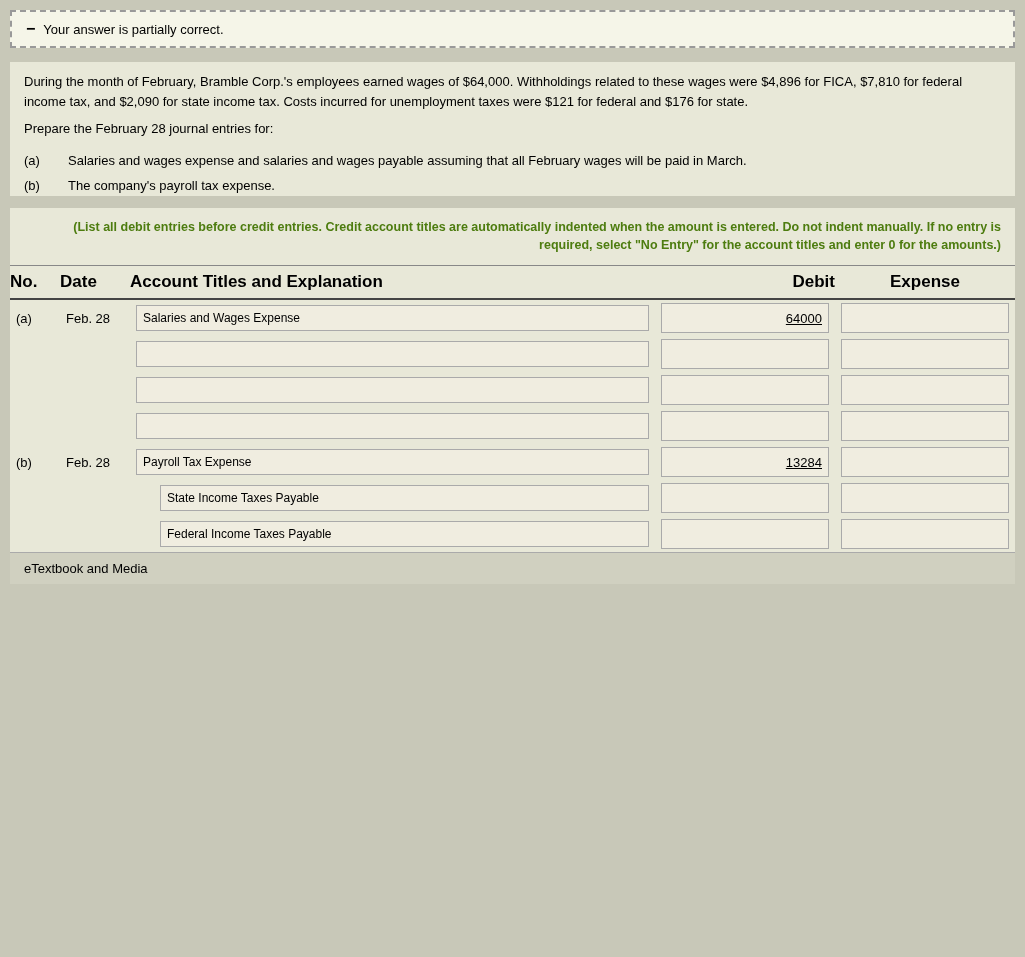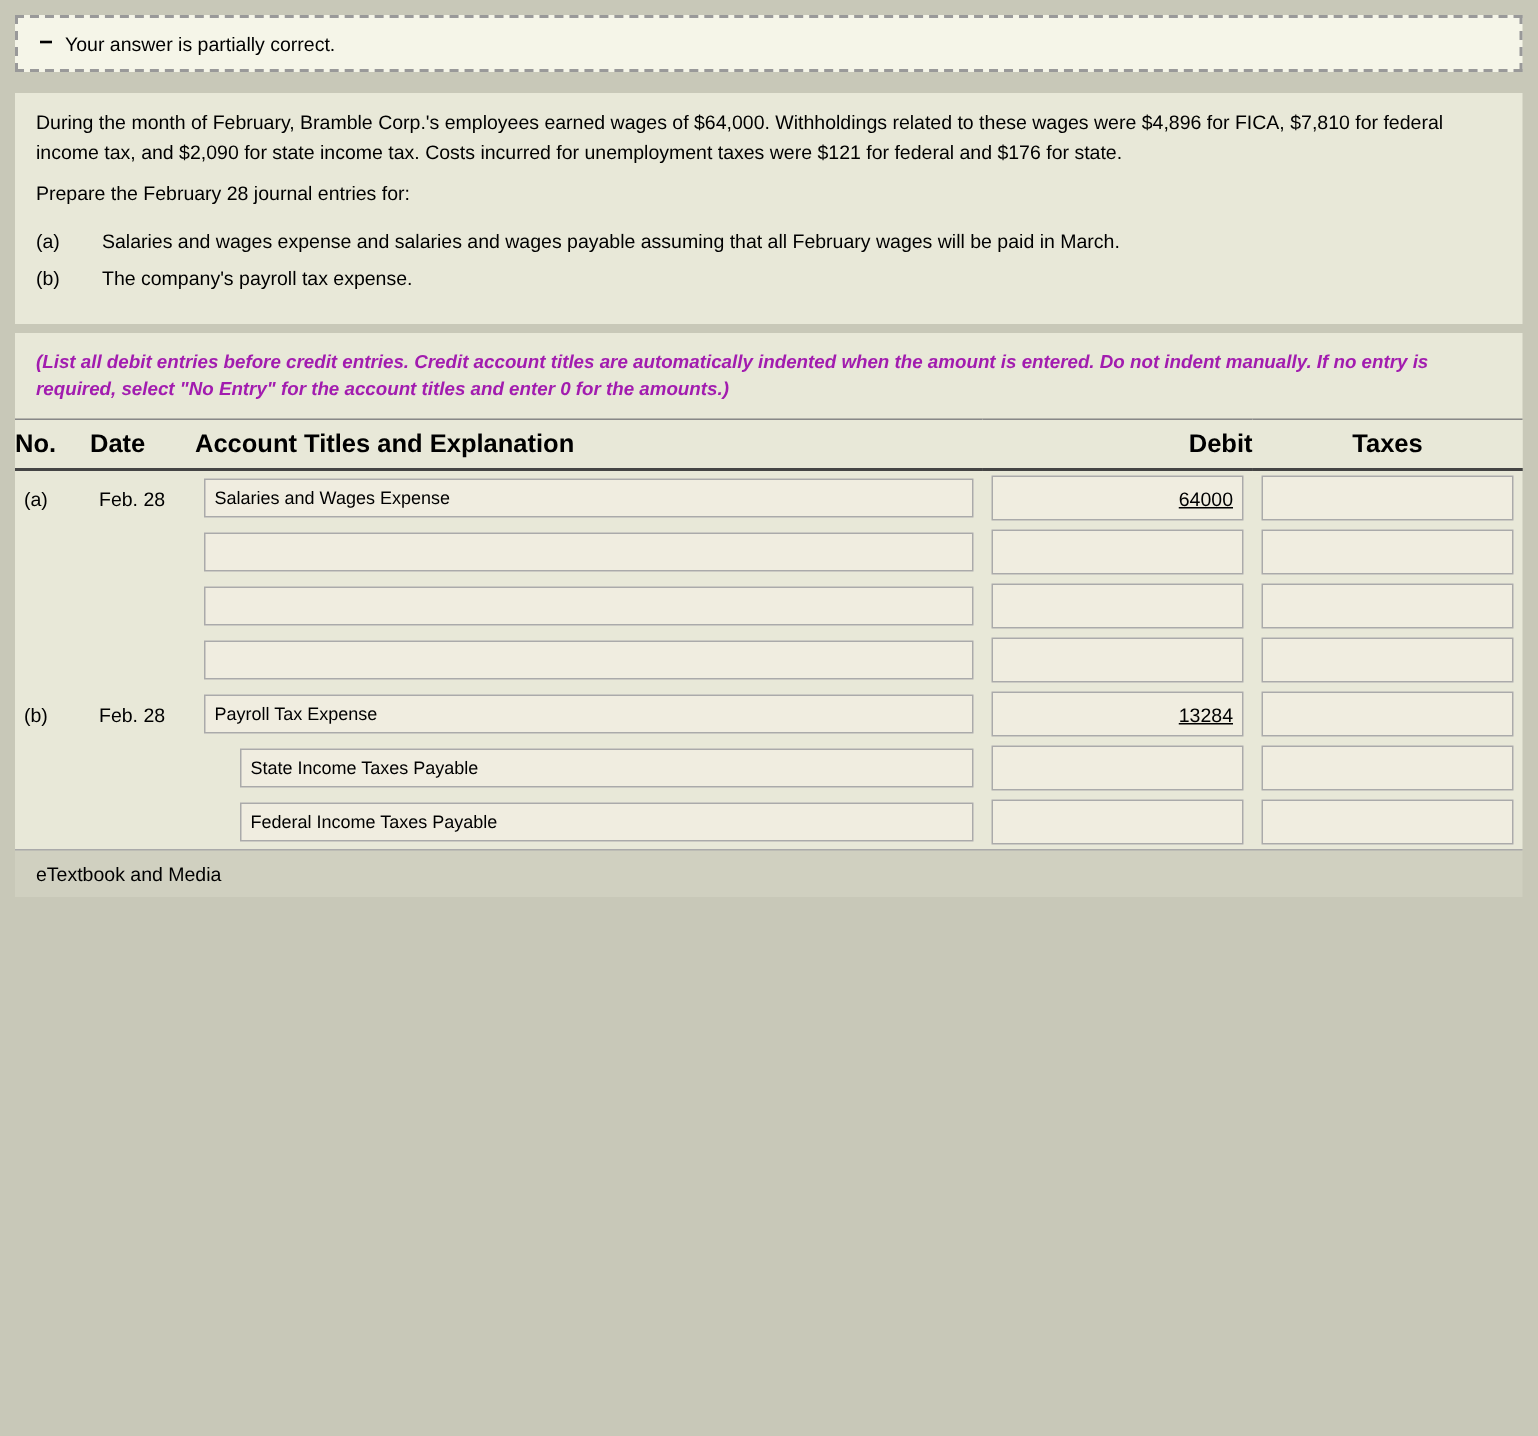--- a/index.html
+++ b/index.html
@@ -19,21 +19,21 @@
       display: flex;
       align-items: center;
       gap: 8px;
     }
     .partial-correct-banner .minus-icon {
       font-weight: bold;
       font-size: 16px;
     }
     .problem-text {
       background: #e8e8d8;
-      padding: 10px 14px 14px;
+      padding: 10px 14px 0;
       line-height: 1.5;
       margin-bottom: 0;
     }
     .problem-text p {
       margin-bottom: 8px;
     }
     .prepare-section {
       background: #e8e8d8;
       padding: 8px 14px;
     }
@@ -41,26 +41,26 @@
       display: flex;
       gap: 14px;
       margin-bottom: 6px;
     }
     .prepare-section .item .label {
       min-width: 30px;
     }
     .instruction-box {
       background: #e8e8d8;
       padding: 10px 14px;
-      color: #a21caf;
-      font-style: italic;
+      color: #4d7c0f;
       font-weight: bold;
       font-size: 12.5px;
       line-height: 1.5;
       margin-bottom: 0;
+      text-align: right;
     }
     .journal-table {
       width: 100%;
       border-collapse: collapse;
       background: #e8e8d8;
     }
     .journal-table thead tr {
       border-top: 1px solid #888;
       border-bottom: 2px solid #444;
     }
@@ -161,21 +161,21 @@
   <span>(List all debit entries before credit entries. Credit account titles are automatically indented when the amount is entered. Do not indent manually. If no entry is required, select "No Entry" for the account titles and enter 0 for the amounts.)</span>
 </div>
 
 <table class="journal-table">
   <thead>
     <tr>
       <th class="col-no">No.</th>
       <th class="col-date">Date</th>
       <th class="col-account">Account Titles and Explanation</th>
       <th class="col-debit">Debit</th>
-      <th class="col-credit">Taxes</th>
+      <th class="col-credit">Expense</th>
     </tr>
   </thead>
   <tbody id="journal-tbody">
   <tr>
         <td class="col-no">(a)</td>
         <td class="col-date">Feb. 28</td>
         <td class="account-cell">
           <input type="text" class="input-field" value="Salaries and Wages Expense" style="">
         </td>
         <td class="debit-cell">

